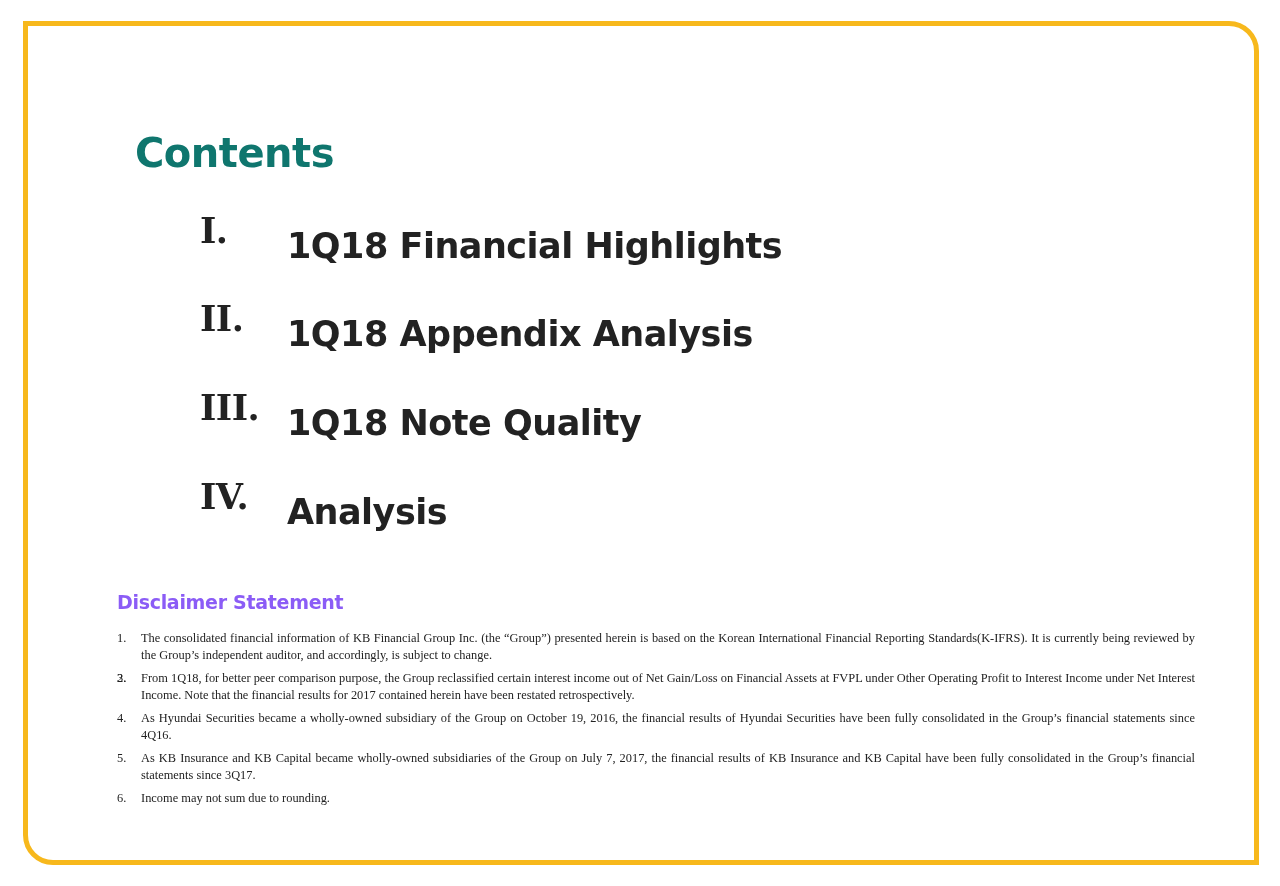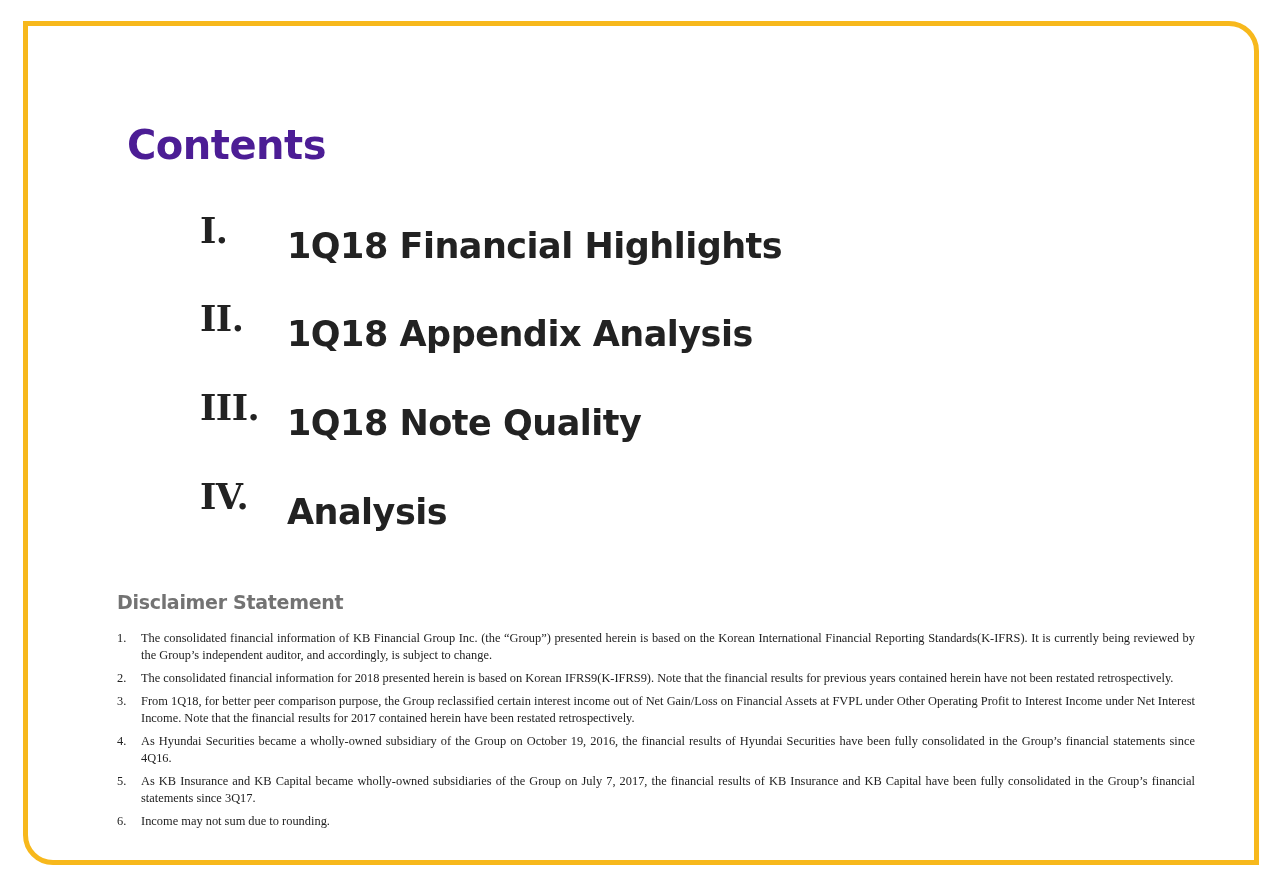--- a/index.html
+++ b/index.html
@@ -7,37 +7,37 @@
   .frame {
     position: absolute; left: 23px; top: 21px; width: 1226px; height: 834px;
     border: 5px solid #F7B81C;
     border-top-right-radius: 30px;
     border-bottom-left-radius: 30px;
     border-top-left-radius: 0; border-bottom-right-radius: 0;
   }
   .title {
     position: absolute; left: 127px; top: 122px;
     font-family: "DejaVu Sans", sans-serif; font-weight: bold;
-    font-size: 40px; color: #4c1d95; letter-spacing: -0.5px; margin: 0;
+    font-size: 40px; color: #0f766e; letter-spacing: -0.5px; margin: 8px;
   }
   .toc { position: absolute; left: 200px; top: 0; }
   .toc-item {
     position: absolute; left: 0; white-space: nowrap;
     font-family: "DejaVu Sans", sans-serif; font-weight: bold;
     font-size: 35px; color: #222222; letter-spacing: -0.5px;
   }
   .toc-num {
     position: absolute; left: 0; top: 0;
     font-family: "DejaVu Serif", serif; font-weight: bold;
   }
   .toc-label { position: absolute; left: 87px; top: 16px; }
   .disclaimer-title {
     position: absolute; left: 117px; top: 591px; margin: 0;
     font-family: "DejaVu Sans", sans-serif; font-weight: bold;
-    font-size: 19px; color: #737373; letter-spacing: -0.3px;
+    font-size: 19px; color: #8b5cf6; letter-spacing: -0.3px;
   }
   .notes {
     position: absolute; left: 117px; top: 630px; width: 1078px;
     margin: 0; padding: 0; list-style: none;
     font-family: "Liberation Serif", serif; font-size: 12.4px; color: #222222;
     line-height: 17px;
   }
   .note { position: relative; padding-left: 24px; margin-bottom: 6px; text-align: justify; }
   .note-num { position: absolute; left: 0; top: 0; }
 </style>
@@ -69,21 +69,20 @@
 
 <h2 class="disclaimer-title">Disclaimer Statement</h2>
 
 <ol class="notes">
   <li class="note">
     <span class="note-num">1.</span>
     <span>The consolidated financial information of KB Financial Group Inc. (the “Group”) presented herein is based on the Korean International Financial Reporting Standards(K-IFRS). It is currently being reviewed by the Group’s independent auditor, and accordingly, is subject to change.</span>
   </li>
   <li class="note">
     <span class="note-num">2.</span>
-    <span>The consolidated financial information for 2018 presented herein is based on  Korean IFRS9(K-IFRS9).  Note that the financial results for previous years contained  herein  have not been restated retrospectively.</span>
   </li>
   <li class="note">
     <span class="note-num">3.</span>
     <span>From 1Q18, for better  peer comparison purpose, the Group reclassified  certain interest income out of  Net Gain/Loss on Financial Assets at FVPL under  Other Operating Profit to Interest Income under Net Interest Income. Note that the financial results for 2017 contained  herein have been restated  retrospectively.</span>
   </li>
   <li class="note">
     <span class="note-num">4.</span>
     <span>As Hyundai Securities became a wholly-owned subsidiary of the Group on October 19, 2016, the financial results of Hyundai Securities have been fully consolidated in the Group’s financial statements since 4Q16.</span>
   </li>
   <li class="note">

